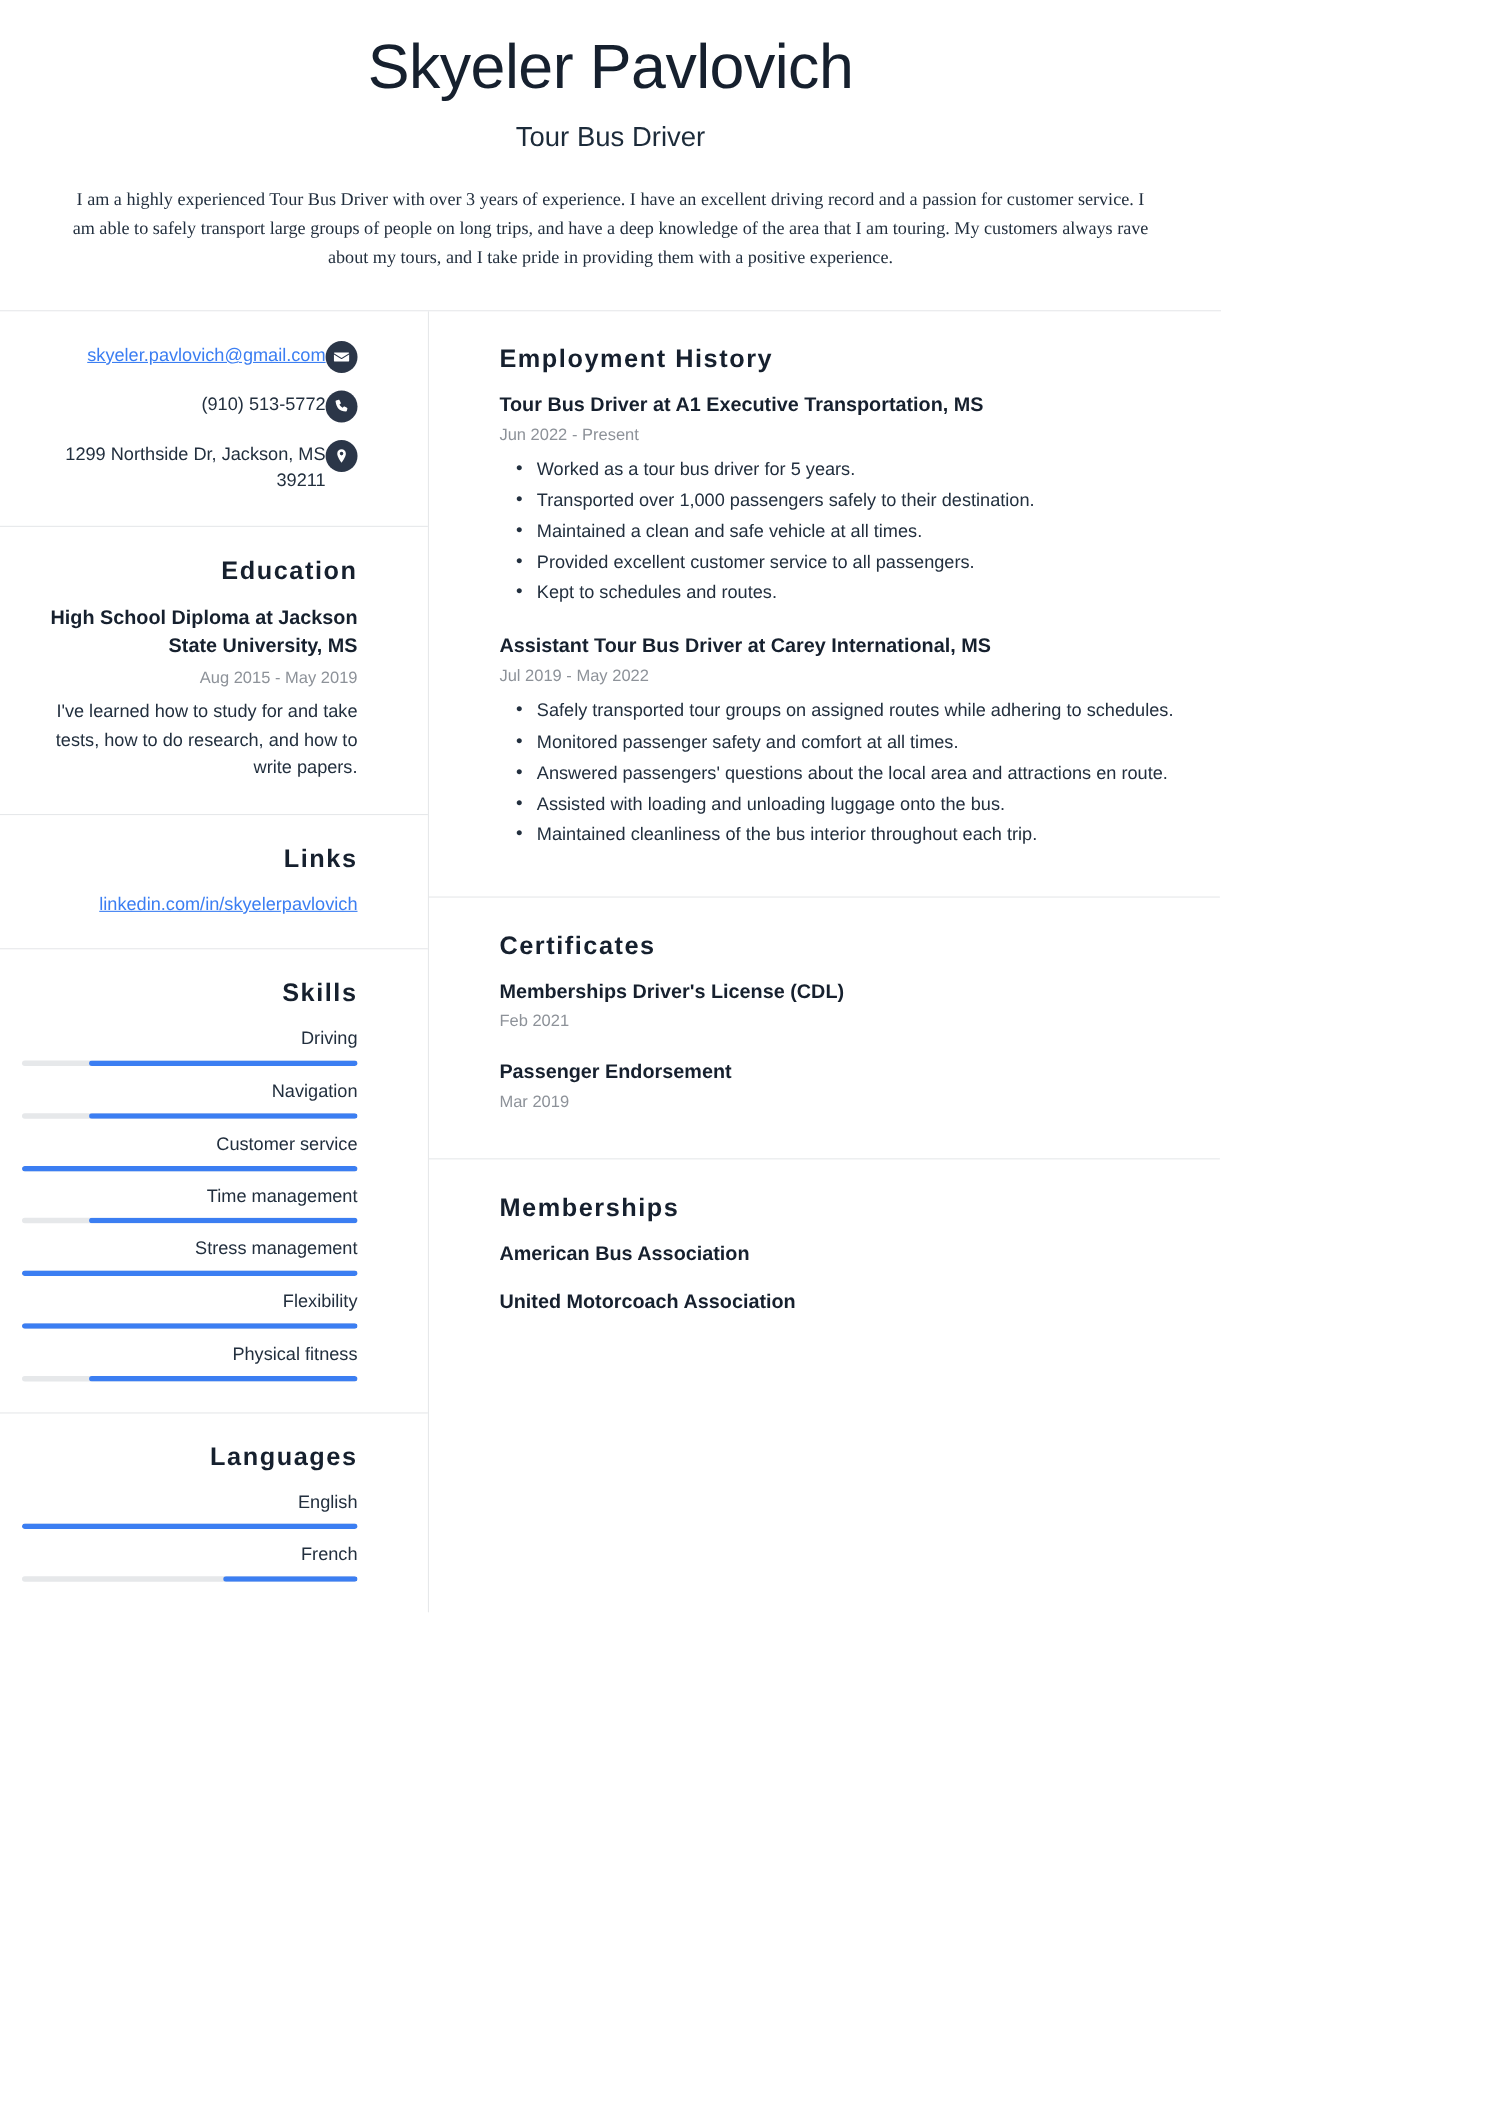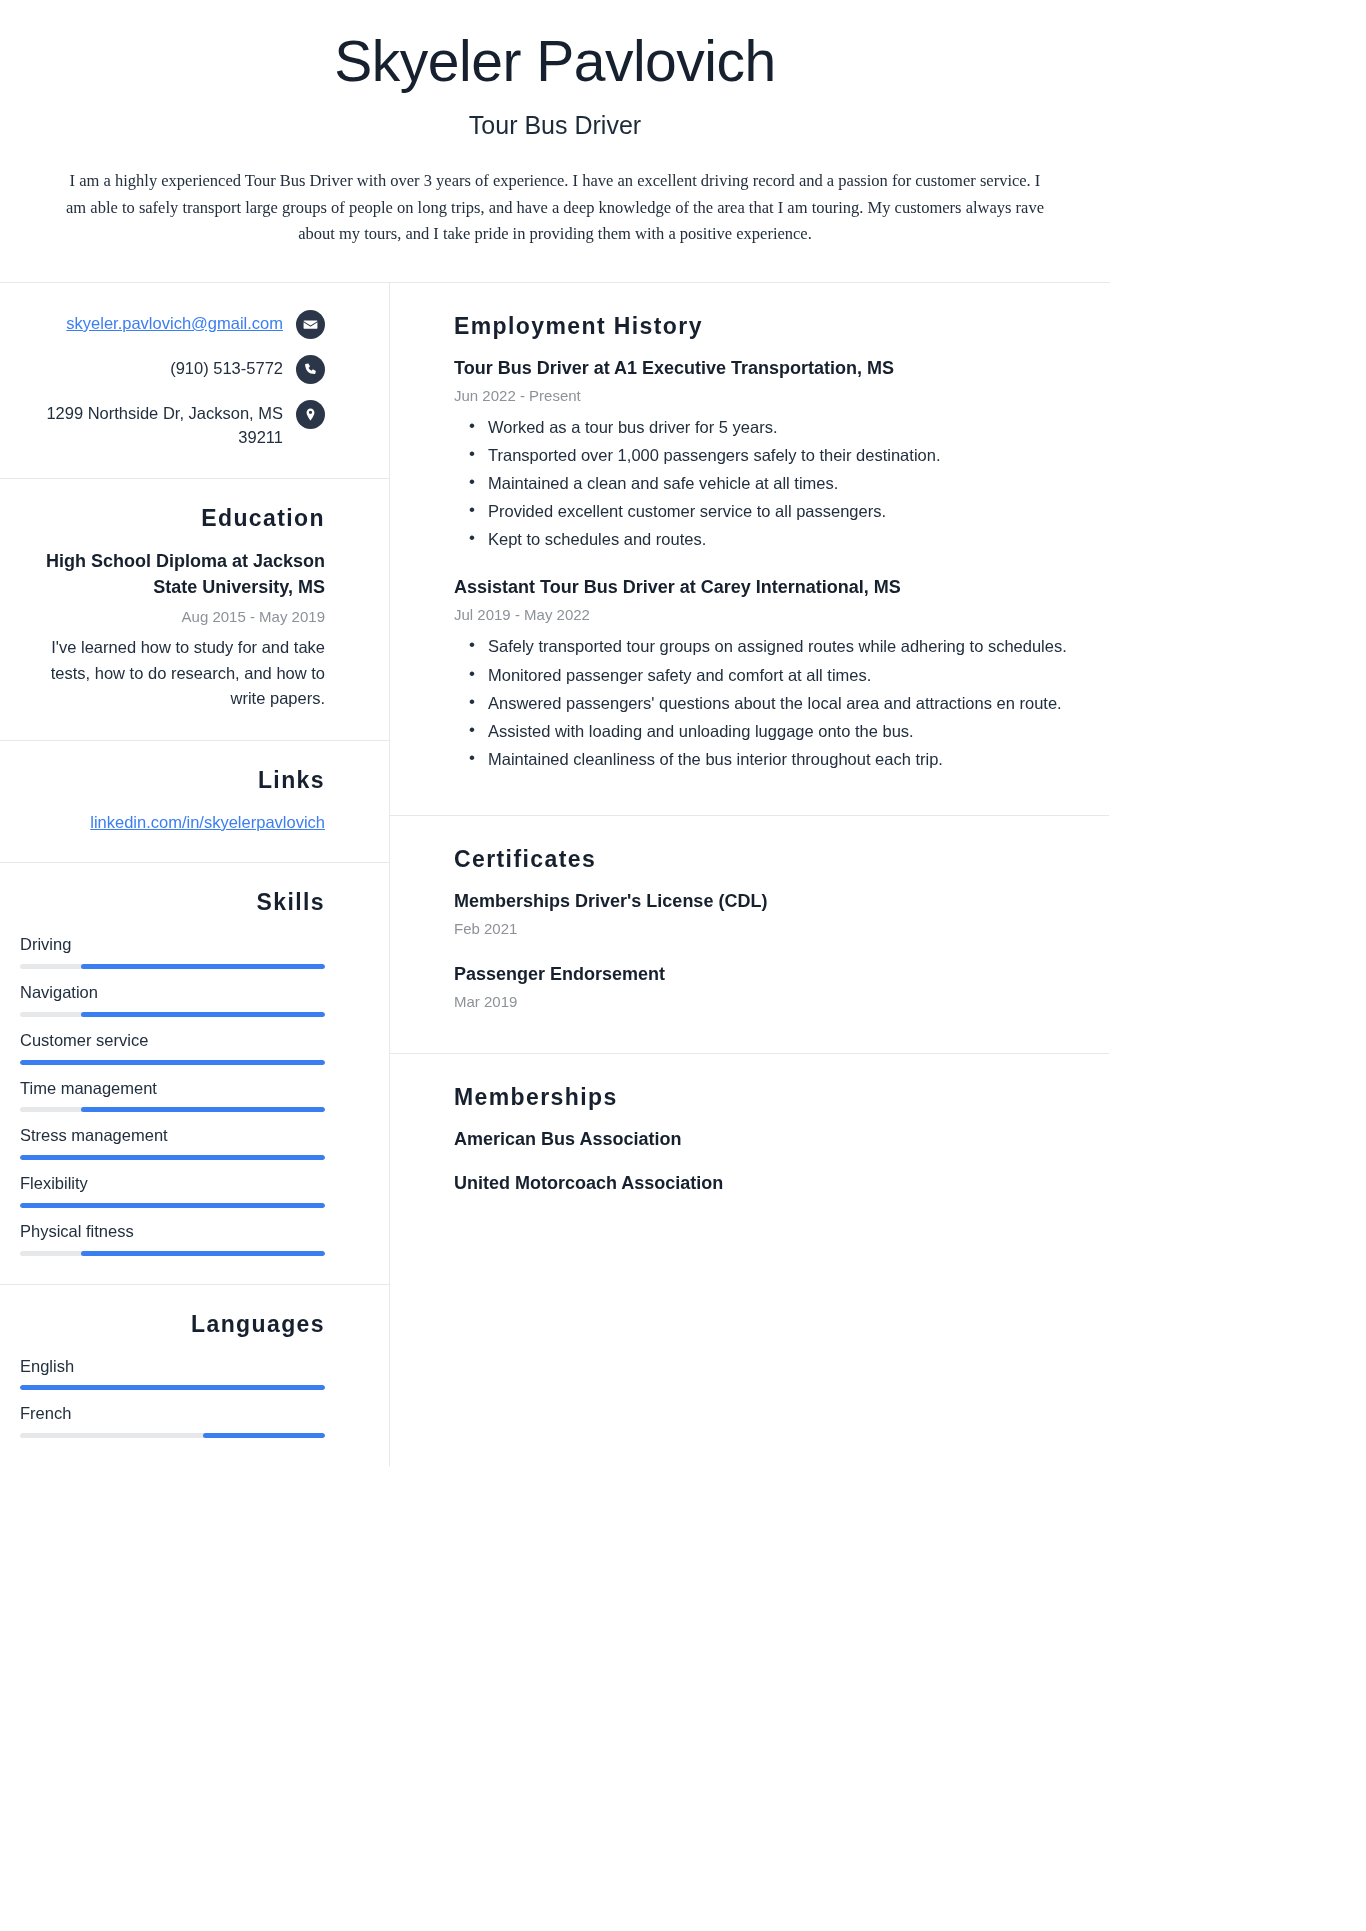--- a/index.html
+++ b/index.html
@@ -77,21 +77,20 @@
     padding: 30px 40px 41px 64px;
     border-bottom: 1px solid #e6e8ea;
   }
   .rblock:last-child { border-bottom: none; }
 
   
   .contact-row {
     display: flex;
     align-items: flex-start;
     justify-content: flex-end;
-    gap: 13px;
     margin-bottom: 15px;
   }
   .contact-row:last-child { margin-bottom: 0; }
   .contact-text {
     font-size: 16.5px;
     line-height: 1.48;
     color: #222f3e;
     text-align: right;
     padding-top: 2px;
   }
@@ -158,21 +157,21 @@
   
   .skill {
     margin-bottom: 11px;
   }
   .skill:last-child { margin-bottom: 0; }
   .skill-label {
     font-size: 16.5px;
     color: #222f3e;
     line-height: 1.5;
     margin-bottom: 7px;
-    text-align: left;
+    text-align: right;
   }
   .bar-track {
     height: 5px;
     width: 100%;
     background: #e6e8ea;
     border-radius: 3px;
     position: relative;
     overflow: hidden;
   }
   .bar-fill {

